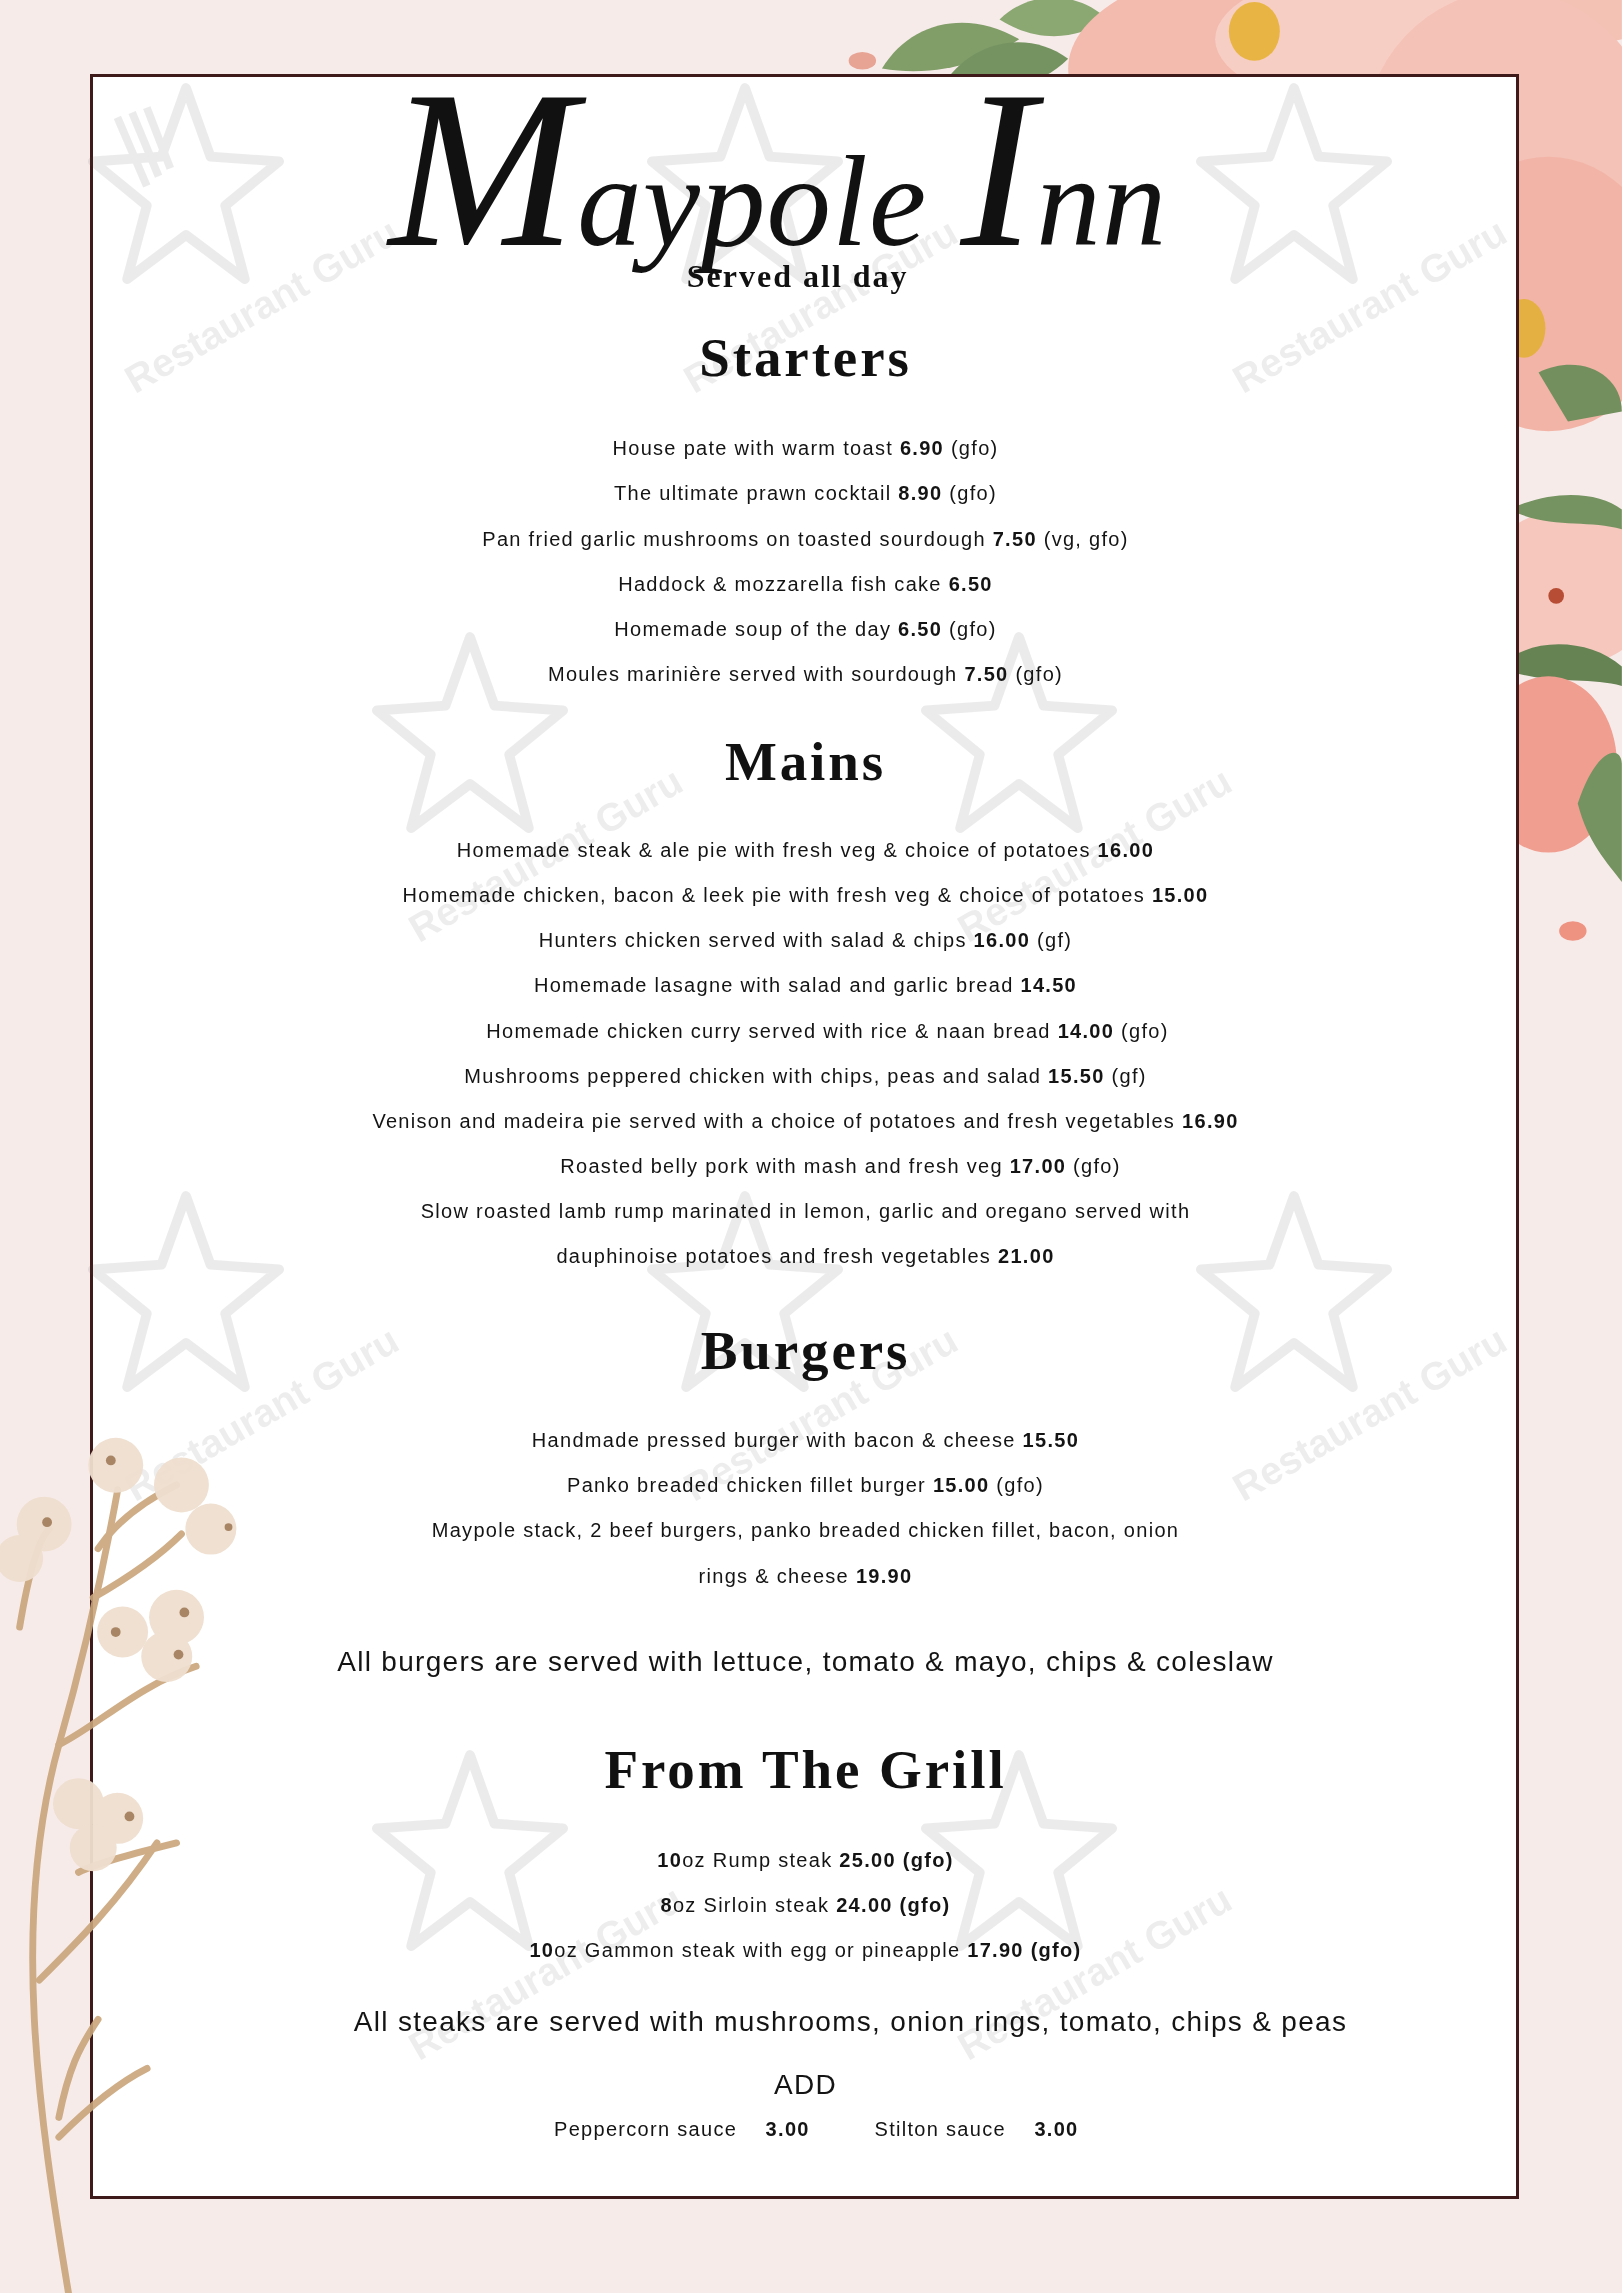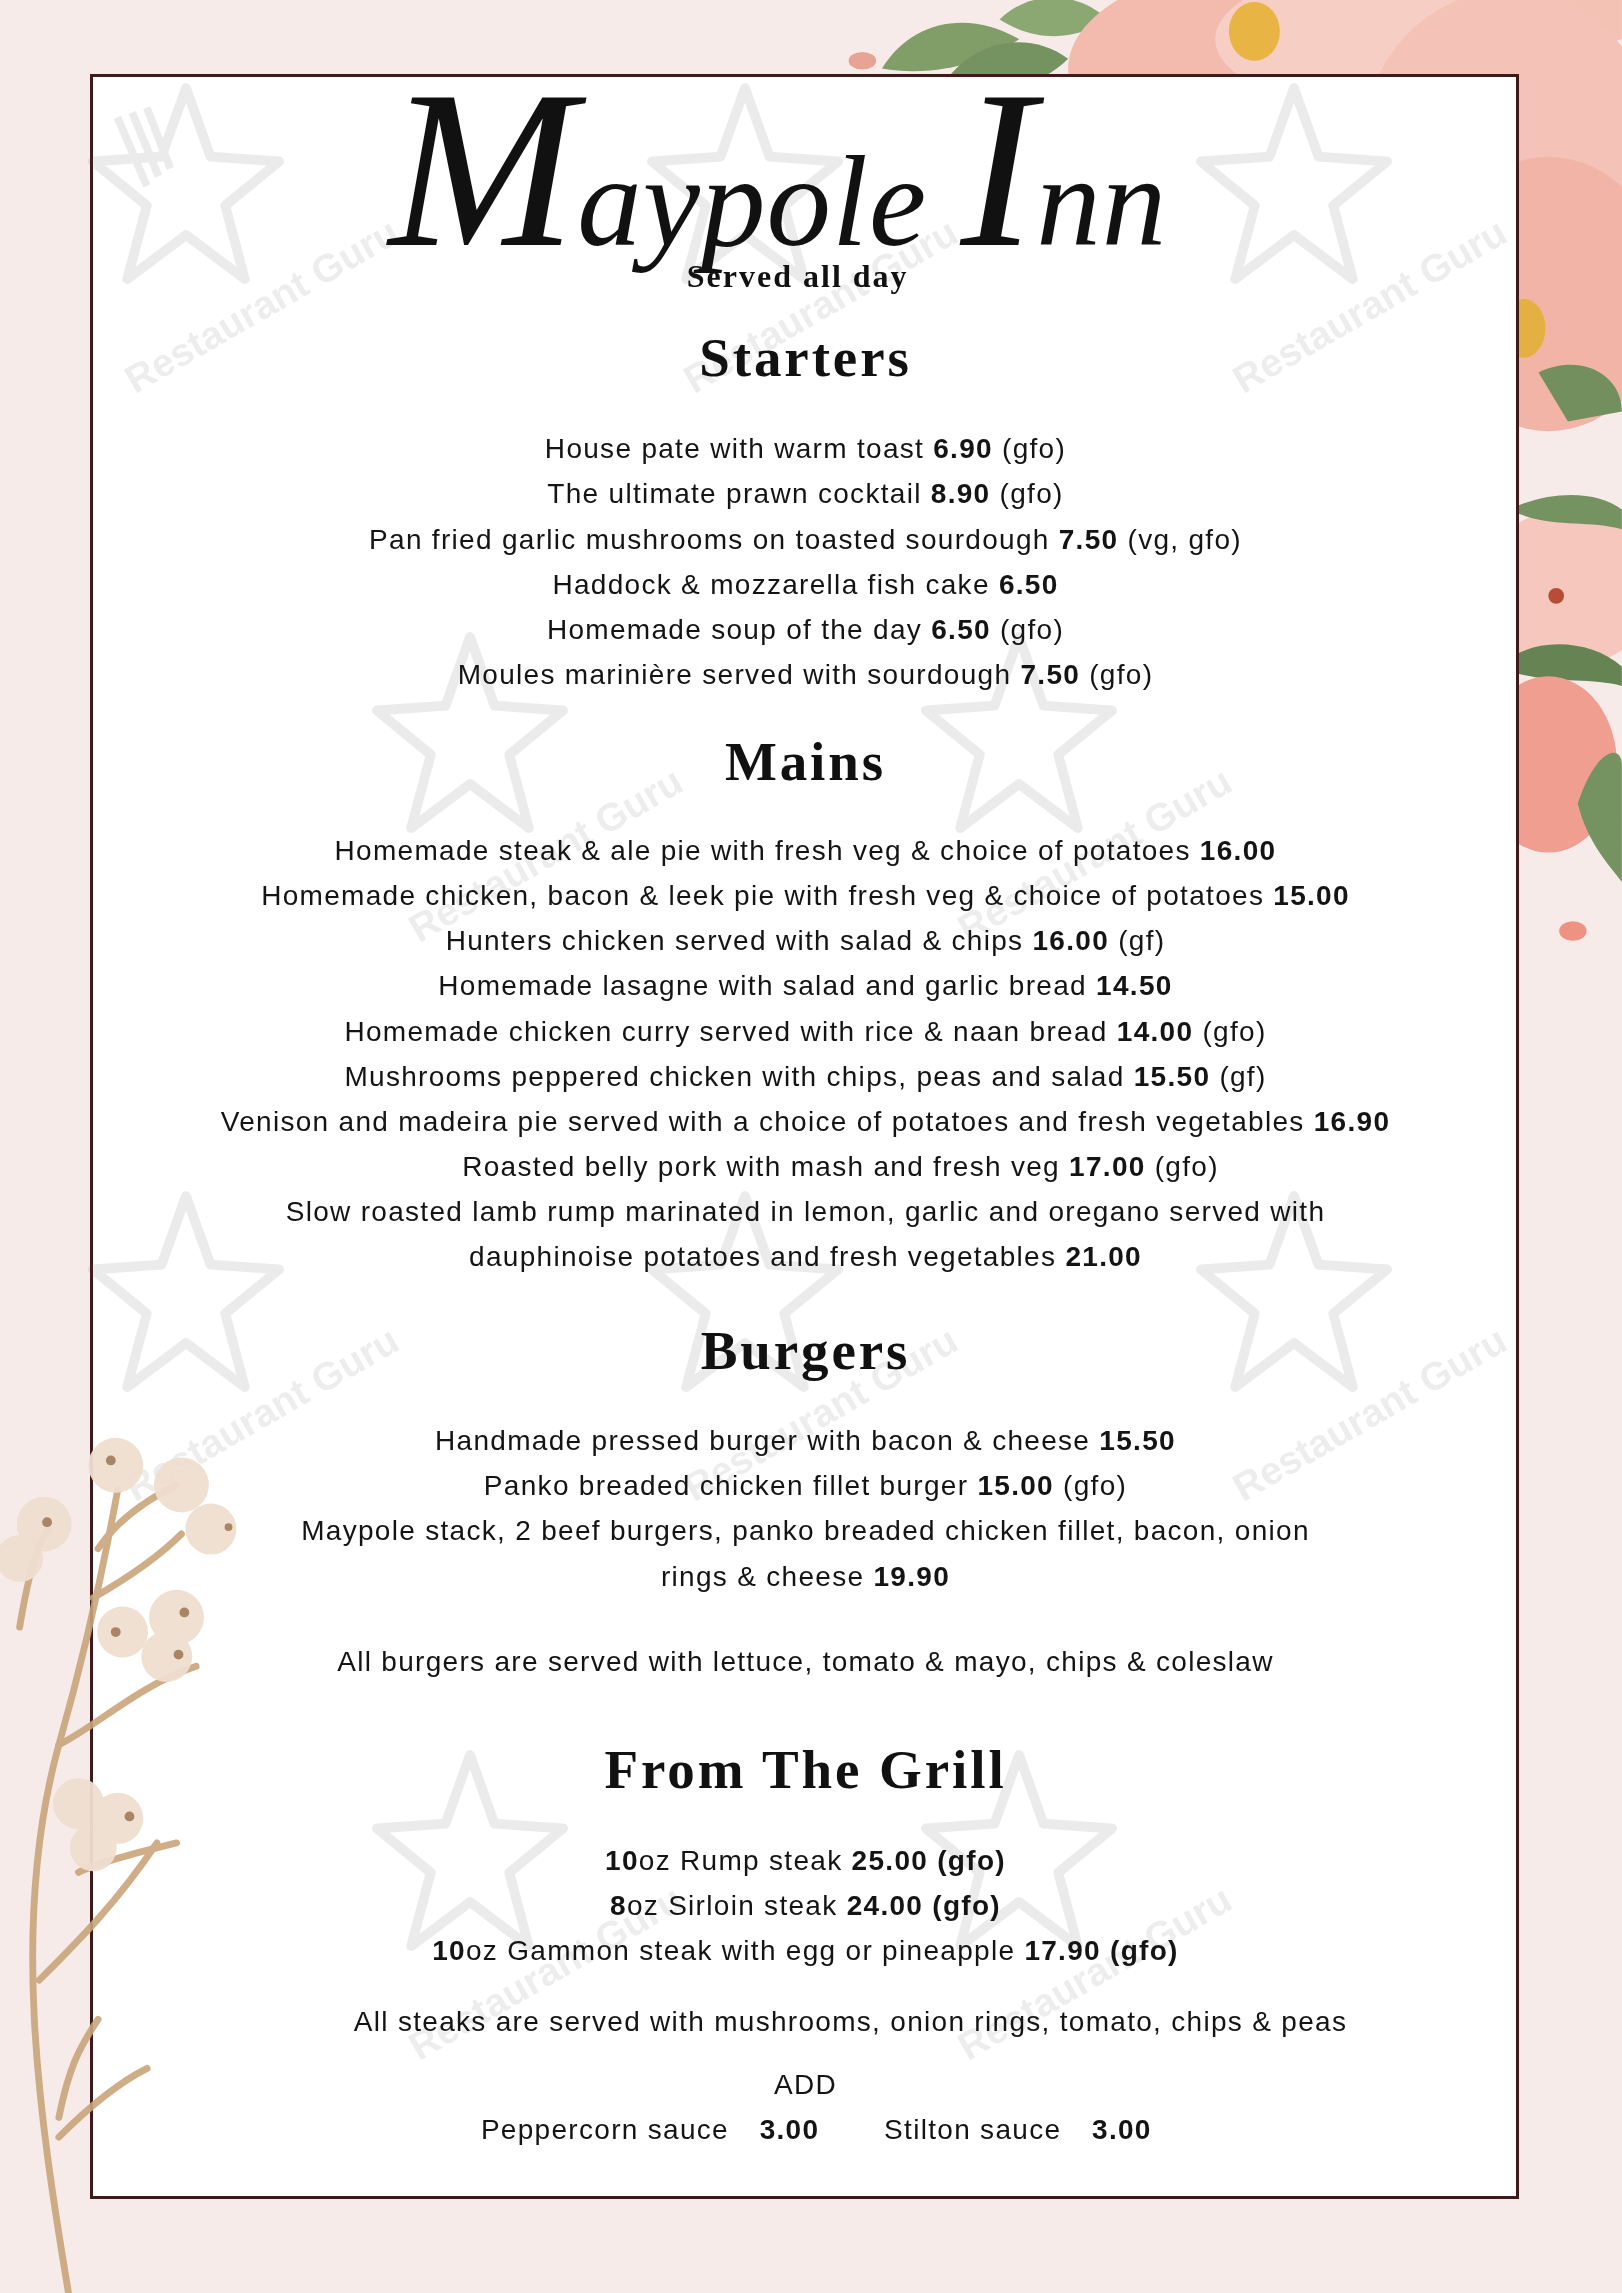--- a/index.html
+++ b/index.html
@@ -34,21 +34,21 @@
   .subtitle {
     top: 257px; font-family: "Liberation Serif", serif; font-weight: bold;
     font-size: 32px; letter-spacing: 2px; line-height: 39px; color: #111;
     margin-left: -7.8px;
   }
   .section-title {
     font-family: "Liberation Serif", serif; font-weight: bold; font-size: 55px;
     letter-spacing: 2.9px; line-height: 69px; color: #111;
   }
   .line {
-    font-size: 28px; line-height: 45px; letter-spacing: 1.3px; white-space: nowrap;
+    font-size: 20px; line-height: 45px; letter-spacing: 1.3px; white-space: nowrap;
   }
   .line .price { font-weight: bold; }
   .note { font-size: 28px; line-height: 45px; letter-spacing: 1.3px; white-space: nowrap; }
   .sauces span { margin: 0 21.6px; }
 </style>
 </head>
 <body>
 
 <svg class="deco" style="left:823px; top:0; z-index:0;" width="799" height="980" viewBox="0 0 815 1000">
   <g opacity="0.95">
@@ -187,21 +187,21 @@
   <div class="center-x line" style="top:517px;"><span>Pan fried garlic mushrooms on toasted sourdough</span> <span class="price">7.50</span> <span>(vg, gfo)</span></div>
   <div class="center-x line" style="top:562px;"><span>Haddock &amp; mozzarella fish cake</span> <span class="price">6.50</span></div>
   <div class="center-x line" style="top:607px;"><span>Homemade soup of the day</span> <span class="price">6.50</span> <span>(gfo)</span></div>
   <div class="center-x line" style="top:652px;"><span>Moules marinière served with sourdough</span> <span class="price">7.50</span> <span>(gfo)</span></div>
 
   <div class="center-x section-title" style="top:727px;">Mains</div>
   <div class="center-x line" style="top:828px;"><span>Homemade steak &amp; ale pie with fresh veg &amp; choice of potatoes</span> <span class="price">16.00</span></div>
   <div class="center-x line" style="top:873px;"><span>Homemade chicken, bacon &amp; leek pie with fresh veg &amp; choice of potatoes</span> <span class="price">15.00</span></div>
   <div class="center-x line" style="top:918px;"><span>Hunters chicken served with salad &amp; chips</span> <span class="price">16.00</span> <span>(gf)</span></div>
   <div class="center-x line" style="top:963px;"><span>Homemade lasagne with salad and garlic bread</span> <span class="price">14.50</span></div>
-  <div class="center-x line" style="top:1009px;"><span>Homemade chicken curry served with rice &amp; naan bread</span> <span class="price">14.00</span> <span>(gfo)</span></div>
+  <div class="center-x line" style="top:1009px;padding-left:22px;"><span>Homemade chicken curry served with rice &amp; naan bread</span> <span class="price">14.00</span> <span>(gfo)</span></div>
   <div class="center-x line" style="top:1054px;"><span>Mushrooms peppered chicken with chips, peas and salad</span> <span class="price">15.50</span> <span>(gf)</span></div>
   <div class="center-x line" style="top:1099px;"><span>Venison and madeira pie served with a choice of potatoes and fresh vegetables</span> <span class="price">16.90</span></div>
   <div class="center-x line" style="top:1144px;padding-left:35px;"><span>Roasted belly pork with mash and fresh veg</span> <span class="price">17.00</span> <span>(gfo)</span></div>
   <div class="center-x line" style="top:1189px;"><span>Slow roasted lamb rump marinated in lemon, garlic and oregano served with</span></div>
   <div class="center-x line" style="top:1234px;"><span>dauphinoise potatoes and fresh vegetables</span> <span class="price">21.00</span></div>
 
   <div class="center-x section-title" style="top:1316px;">Burgers</div>
   <div class="center-x line" style="top:1418px;"><span>Handmade pressed burger with bacon &amp; cheese</span> <span class="price">15.50</span></div>
   <div class="center-x line" style="top:1463px;"><span>Panko breaded chicken fillet burger</span> <span class="price">15.00</span> <span>(gfo)</span></div>
   <div class="center-x line" style="top:1508px;"><span>Maypole stack, 2 beef burgers, panko breaded chicken fillet, bacon, onion</span></div>

